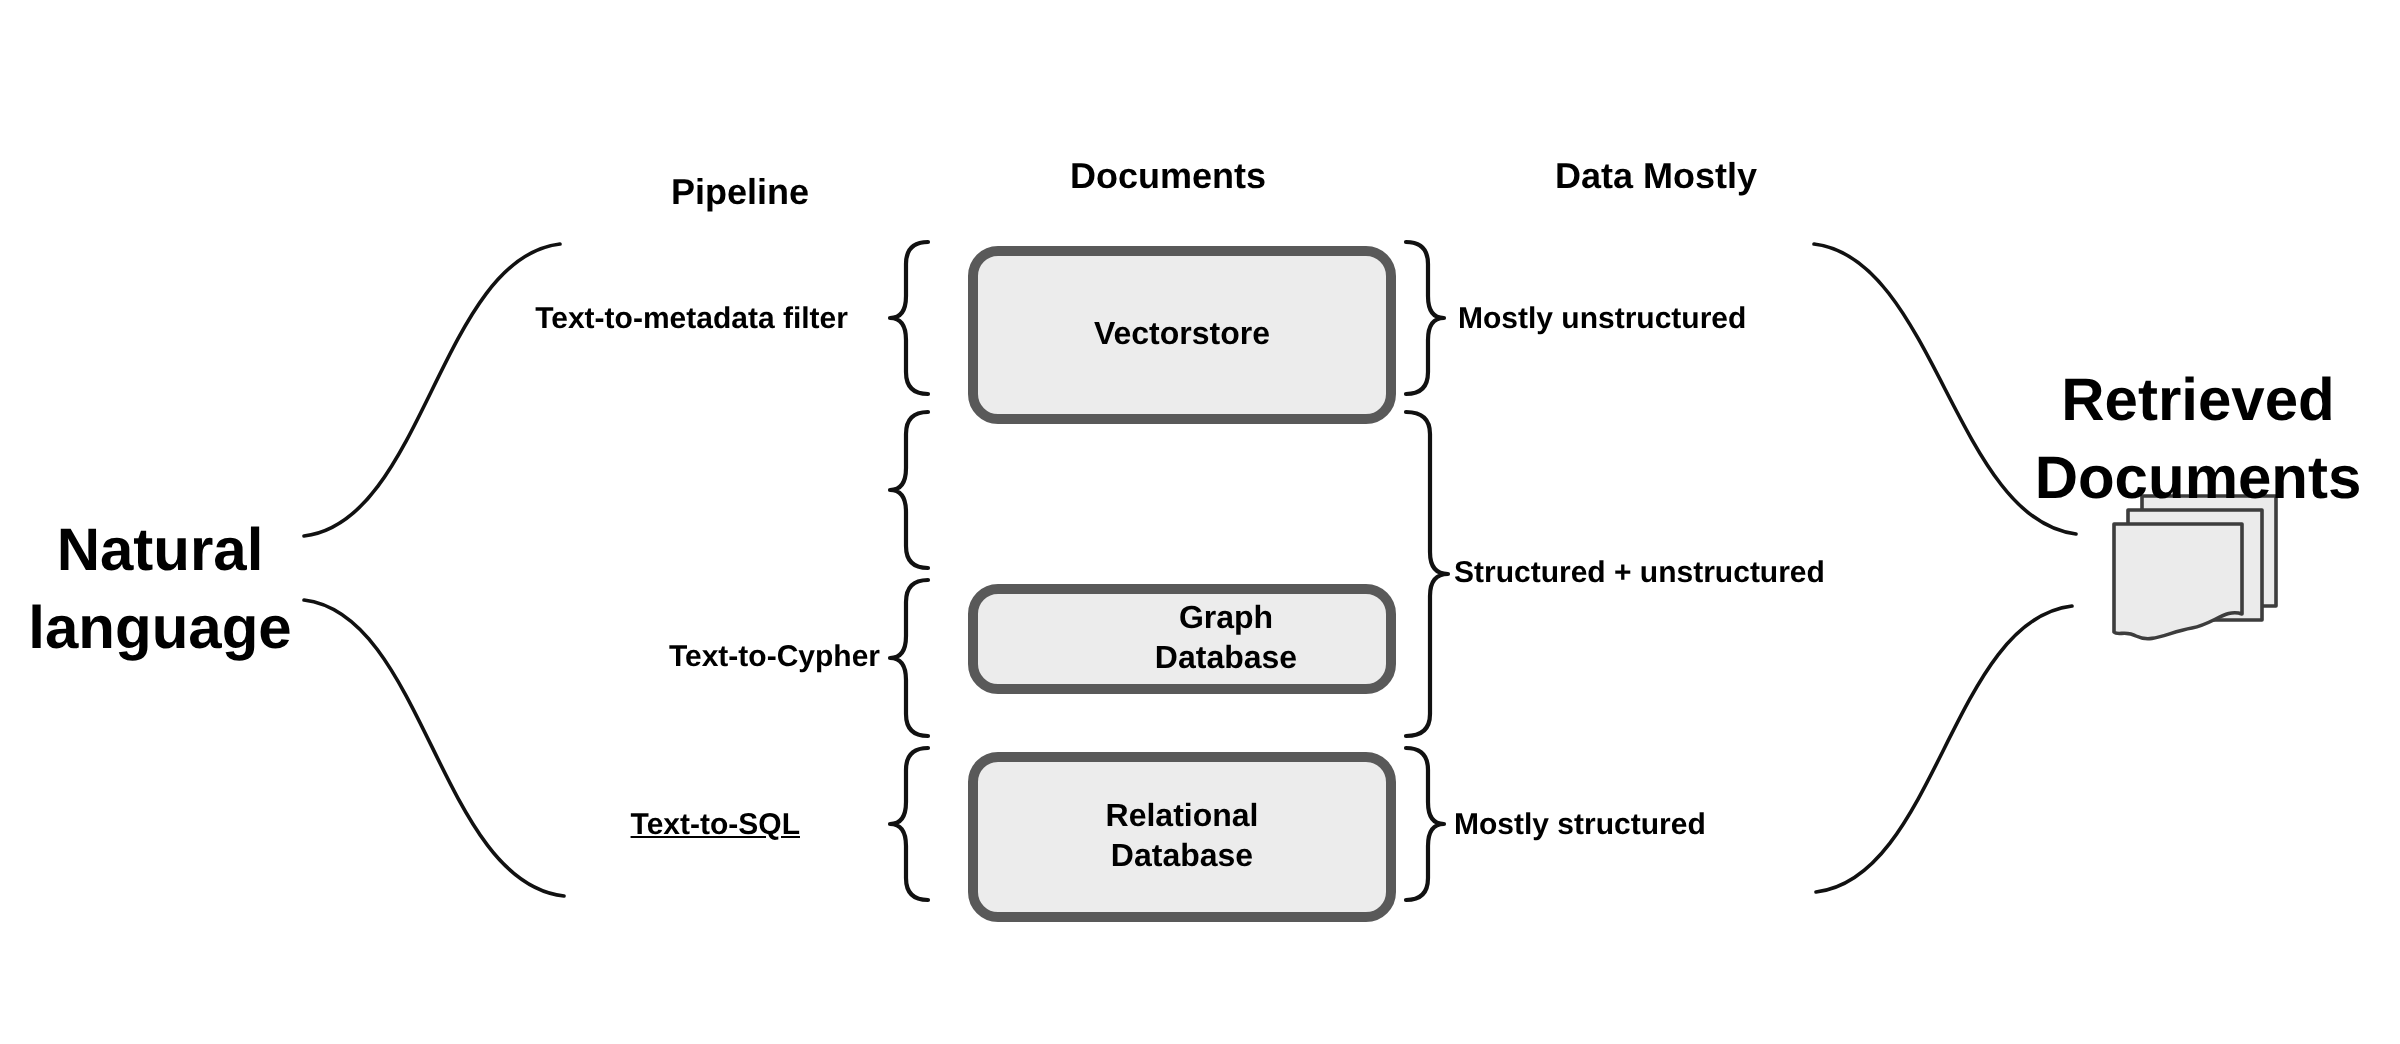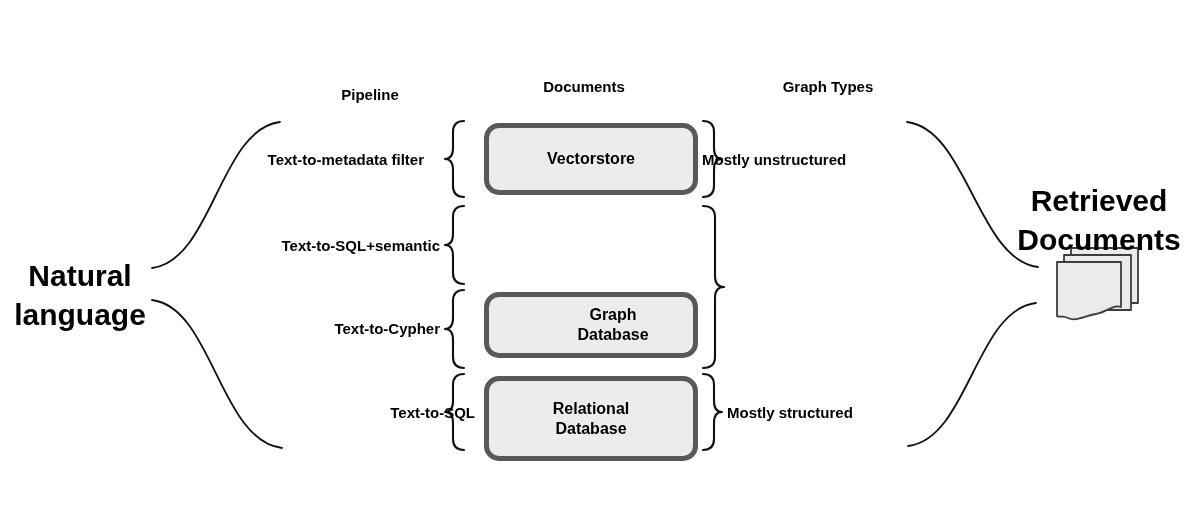--- a/index.html
+++ b/index.html
@@ -12,26 +12,26 @@
   .canvas{
     position:relative;
     width:1200px;height:522px;
     background:#ffffff;
     font-family:"Liberation Sans", sans-serif;
     color:var(--text);
     overflow:hidden;
   }
   svg.layer{position:absolute;left:0;top:0;width:1200px;height:522px;}
   .lbl{position:absolute;font-weight:700;white-space:pre-line;}
-  .hdr{font-size:15px;transform:translateX(-50%);white-space:nowrap;}
+  .hdr{font-size:18px;transform:translateX(-50%);white-space:nowrap;}
   .endpoint{font-size:30px;line-height:1.3;text-align:center;transform:translateX(-50%);}
   .rowlbl{font-size:15px;line-height:18px;text-align:right;white-space:nowrap;}
   .dtlbl{font-size:15px;line-height:18px;white-space:nowrap;}
   .dsbox{
-    position:absolute;left:484px;width:214px;height:72px;
+    position:absolute;left:484px;width:214px;height:89px;
     box-sizing:border-box;
     background:var(--box-fill);
     border:5px solid var(--box-border);
     border-radius:15px;
     display:flex;align-items:center;justify-content:center;
     font-weight:700;font-size:16px;line-height:1.25;
     text-align:center;white-space:pre-line;
   }
   .curve{stroke:var(--line);stroke-width:1.8;fill:none;stroke-linecap:round;}
   .brace{stroke:var(--line);stroke-width:2.1;fill:none;stroke-linecap:round;stroke-linejoin:round;}
@@ -66,29 +66,29 @@
     </g>
   </svg>
 
   <div class="lbl endpoint" style="left:80px;top:256px;">Natural
 language</div>
   <div class="lbl endpoint" style="left:1099px;top:181px;">Retrieved
 Documents</div>
 
   <div class="lbl hdr" style="left:370px;top:86px;">Pipeline</div>
   <div class="lbl hdr" style="left:584px;top:78px;">Documents</div>
-  <div class="lbl hdr" style="left:828px;top:78px;">Graph Types</div>
+  <div class="lbl hdr" style="left:828px;top:78px;">Data Mostly</div>
 
   <div class="lbl rowlbl" style="right:776px;top:151px;">Text-to-metadata filter</div>
-  <div class="lbl rowlbl" style="right:760px;top:237px;">Text-to-SQL+semantic</div>
   <div class="lbl rowlbl" style="right:760px;top:320px;">Text-to-Cypher</div>
-  <div class="lbl rowlbl" style="right:725px;top:404px;">Text-to-SQL</div>
+  <div class="lbl rowlbl" style="right:800px;top:404px;text-decoration:underline;">Text-to-SQL</div>
 
   <div class="dsbox" style="top:123px;">Vectorstore</div>
-  <div class="dsbox" style="top:292px;height:66px;padding-left:44px;">Graph
+  <div class="dsbox" style="top:292px;height:55px;padding-left:44px;">Graph
 Database</div>
   <div class="dsbox" style="top:376px;height:85px;">Relational
 Database</div>
 
-  <div class="lbl dtlbl" style="left:702px;top:151px;">Mostly unstructured</div>
+  <div class="lbl dtlbl" style="left:729px;top:151px;">Mostly unstructured</div>
+  <div class="lbl dtlbl" style="left:727px;top:278px;">Structured + unstructured</div>
   <div class="lbl dtlbl" style="left:727px;top:404px;">Mostly structured</div>
 
 </div>
 
 </body></html>

